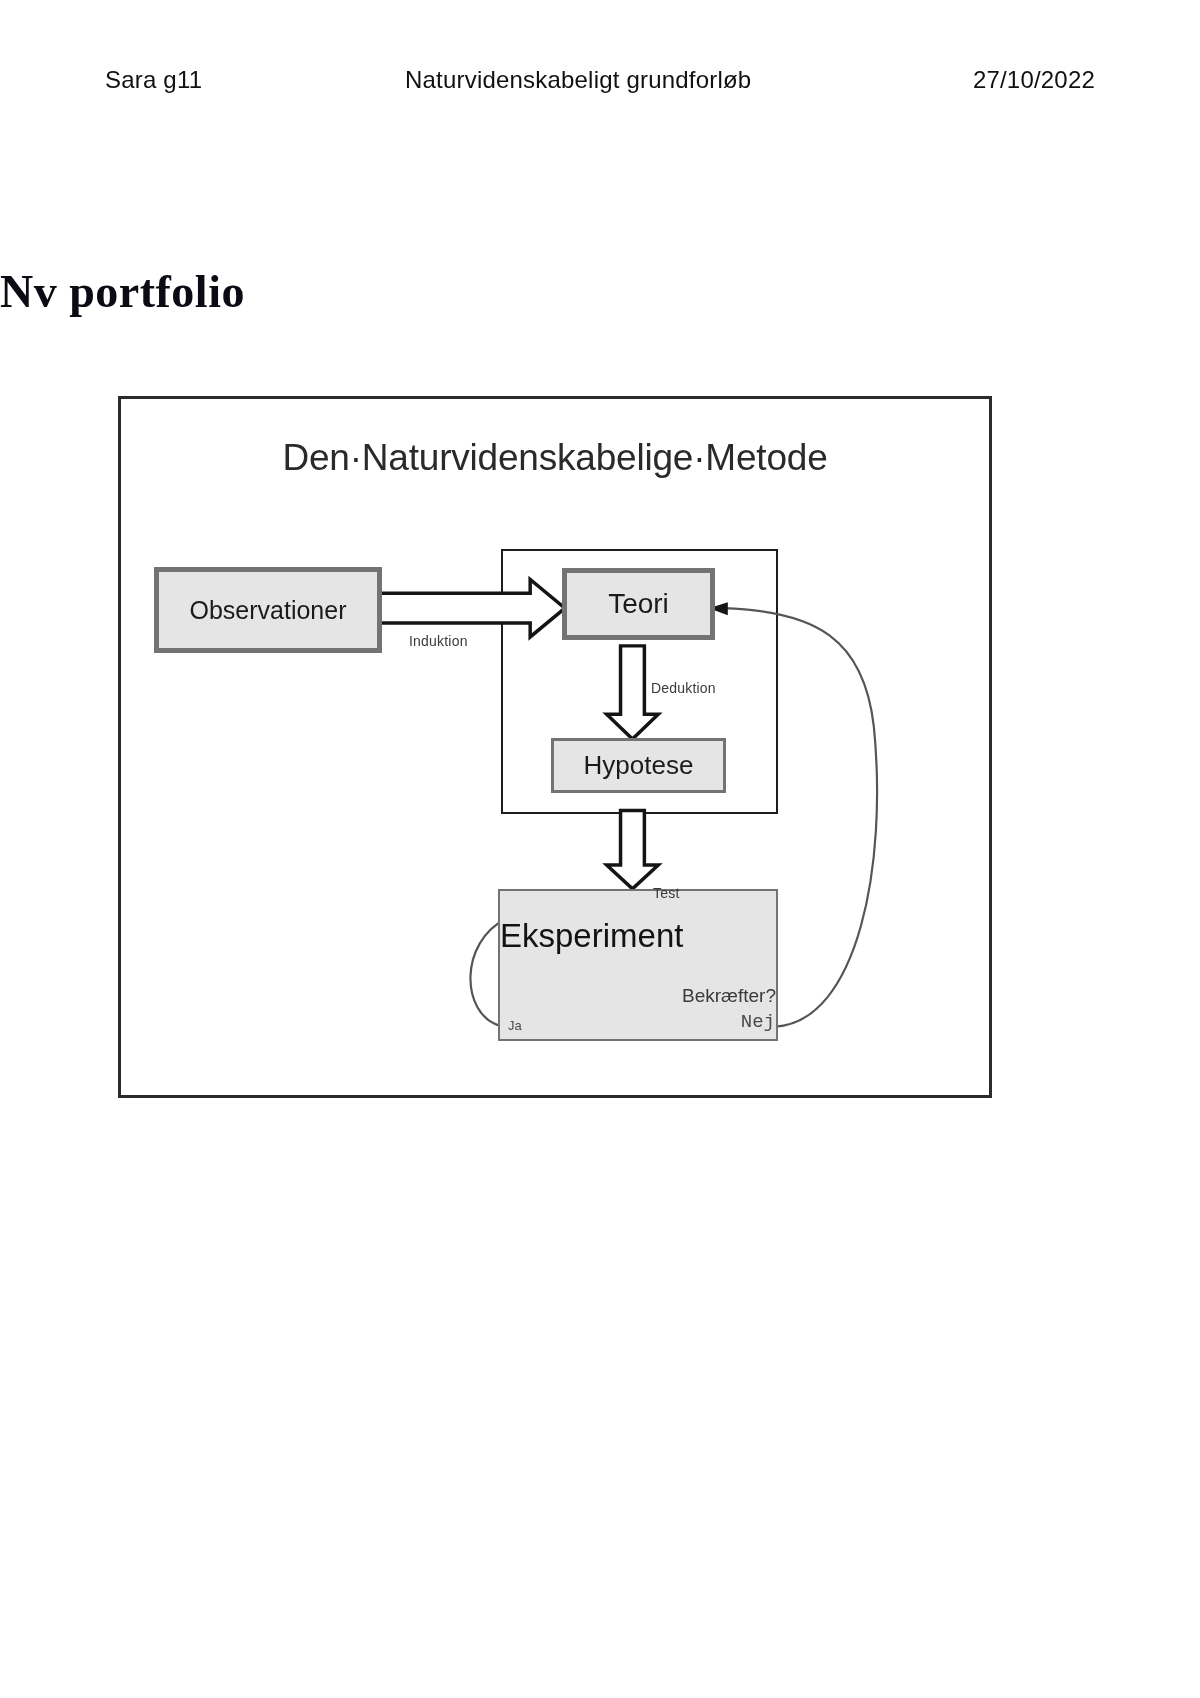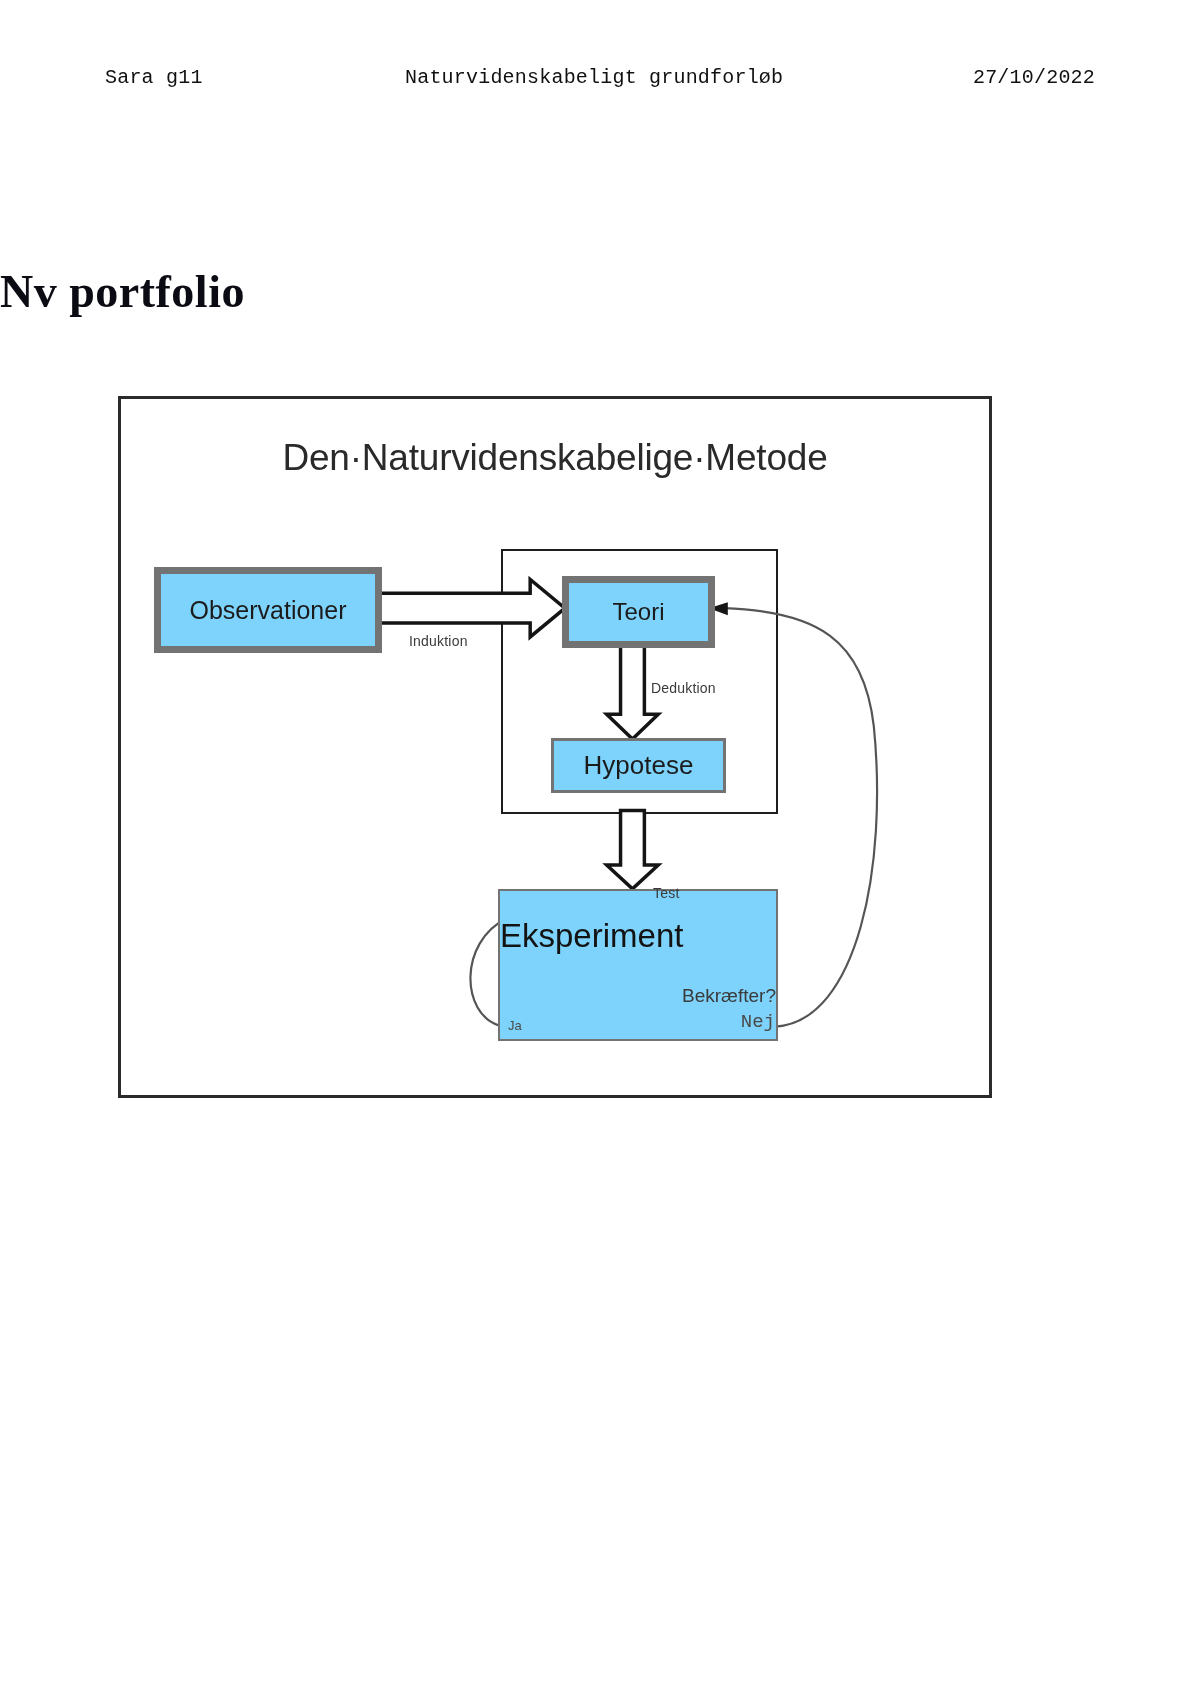--- a/index.html
+++ b/index.html
@@ -17,23 +17,23 @@
   }
 
   
   .page-header {
     position: absolute;
     top: 60px;
     left: 105px;
     width: 990px;
     height: 34px;
     display: flex;
-    align-items: center;
-    font-family: Liberation Mono, monospace;
-    font-size: 20px;
+    align-items: flex-end;
+    font-family: Liberation Sans, sans-serif;
+    font-size: 24px;
     letter-spacing: 0.2px;
     color: #111111;
   }
   .hdr-left   { width: 300px; text-align: left; }
   .hdr-center { flex: 1; text-align: left; padding-left: 0px; }
   .hdr-right  { width: 190px; text-align: right; }
 
   
   .doc-title {
     position: absolute;
@@ -73,42 +73,42 @@
     font-size: 37px;
     font-weight: 400;
     color: #2a2a2a;
     letter-spacing: -0.2px;
   }
 
   
   .node {
     position: absolute;
     box-sizing: border-box;
-    background: #7dd3fc;
-    border: 7px solid #737373;
+    background: #e5e5e5;
+    border: 5px solid #737373;
     display: flex;
     align-items: center;
     justify-content: center;
     font-family: "Liberation Sans", sans-serif;
     color: #1b1b1b;
   }
   .group-box {
     position: absolute;
     box-sizing: border-box;
     background: transparent;
     border: 2px solid #1d1d1d;
   }
 
   #node-observationer {
     left: 33px;  top: 168px;  width: 228px; height: 86px;
     font-size: 25px;
   }
   #node-teori {
-    left: 441px; top: 177px;  width: 153px; height: 72px;
-    font-size: 24px;
+    left: 441px; top: 169px;  width: 153px; height: 72px;
+    font-size: 28px;
   }
   #node-hypotese {
     left: 430px; top: 339px;  width: 175px; height: 55px;
     font-size: 26px;
     border-width: 3px;
   }
   #node-eksperiment {
     left: 377px; top: 490px;  width: 280px; height: 152px;
     border-width: 2px;
     display: block;

